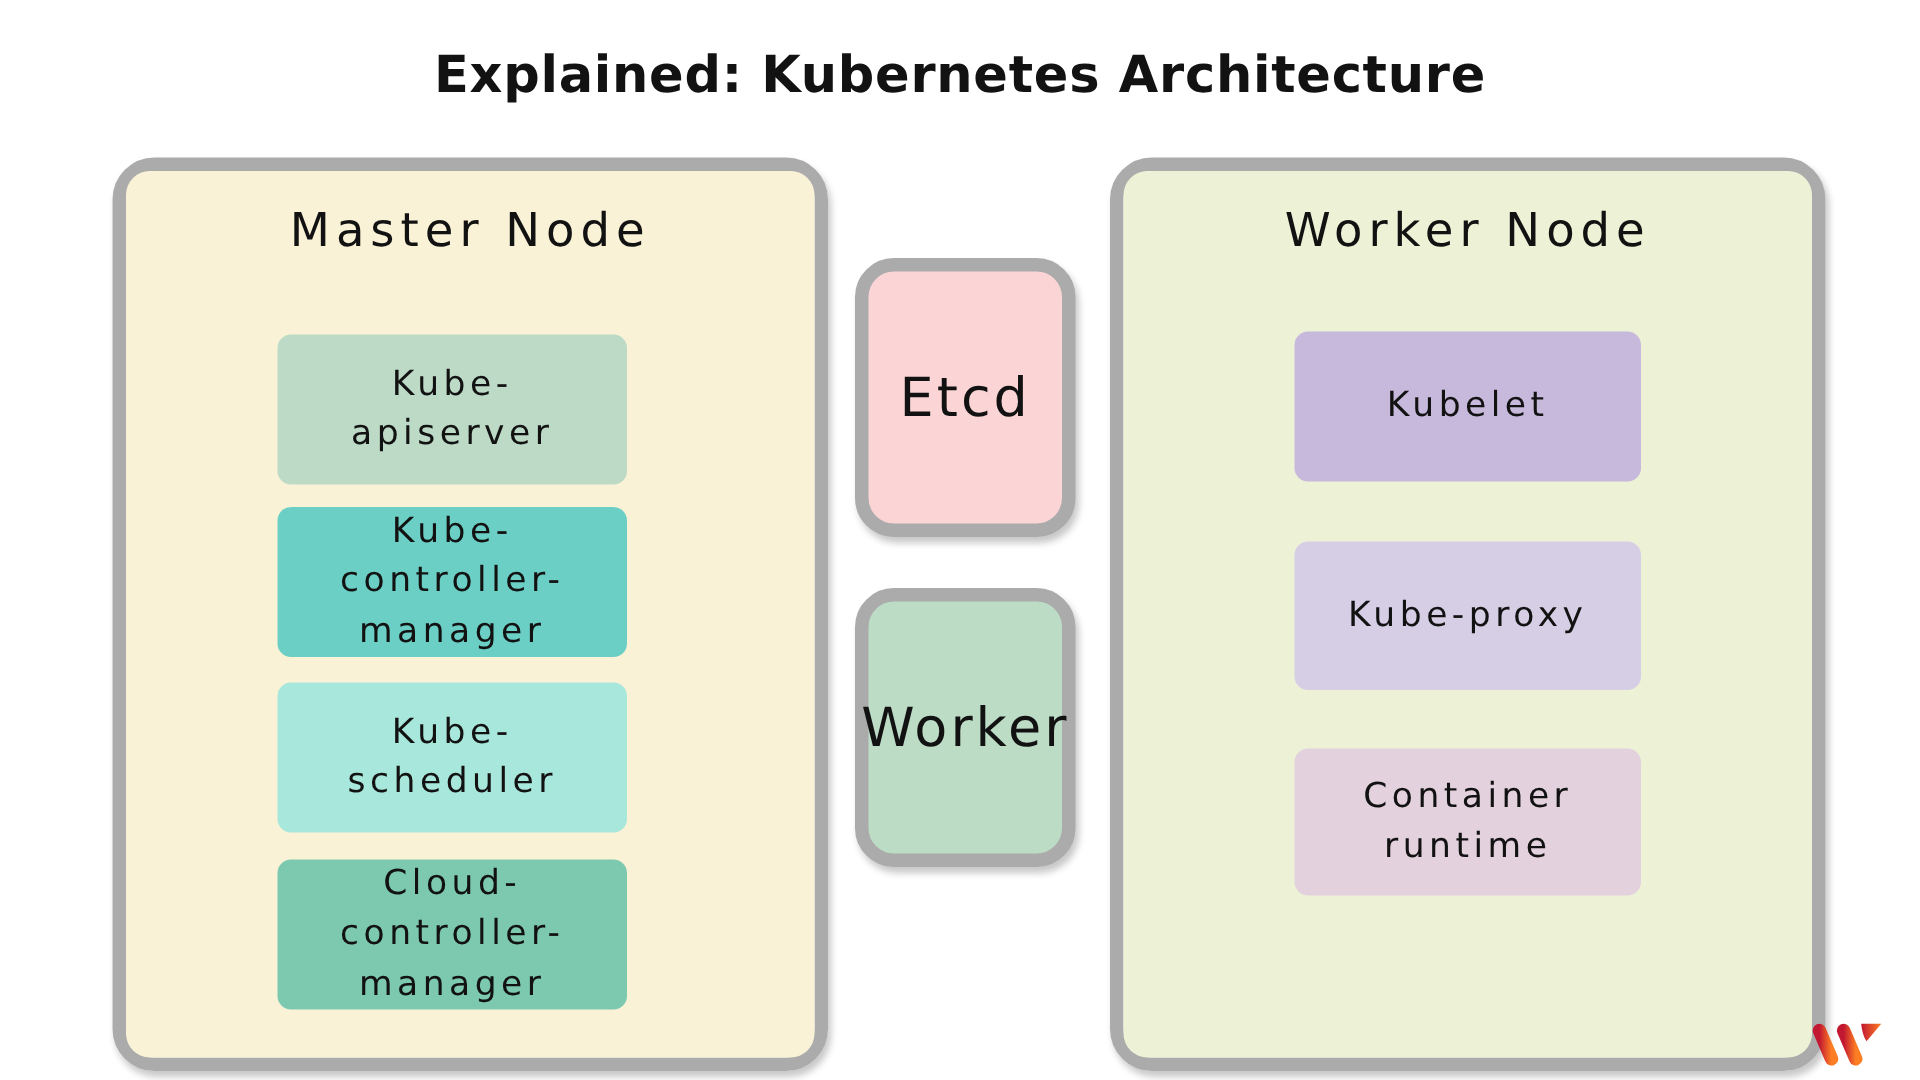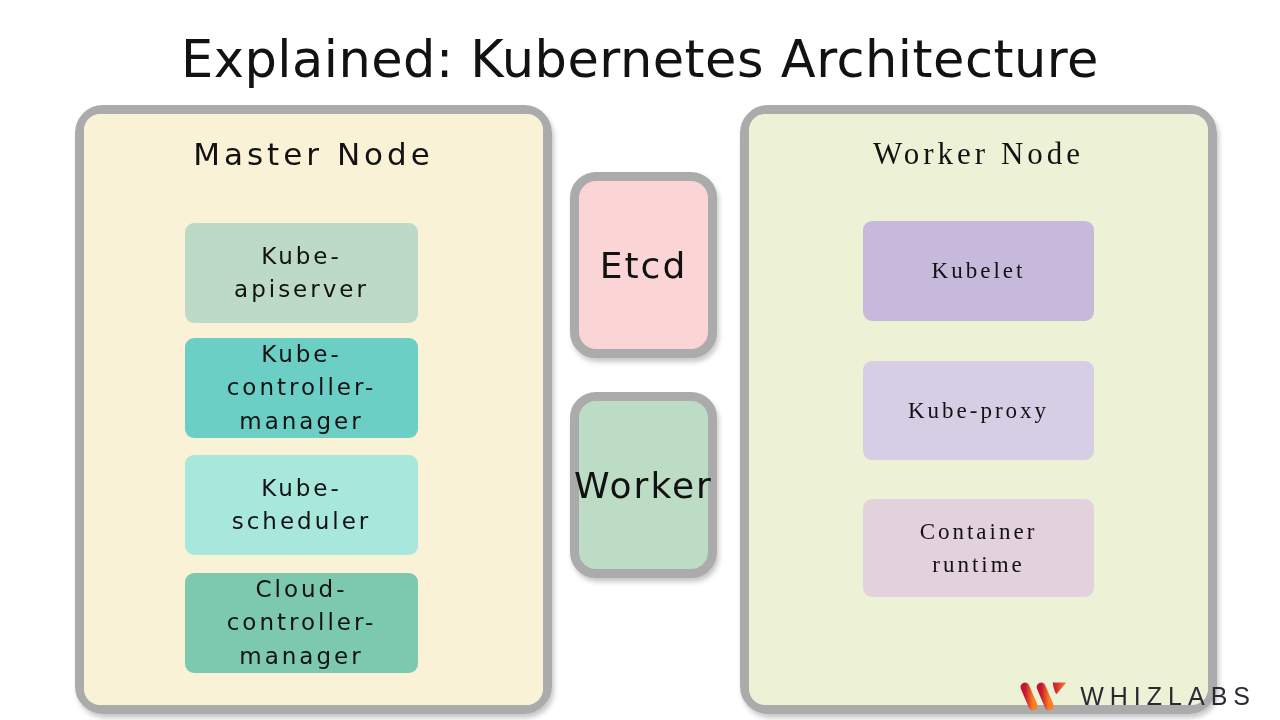--- a/index.html
+++ b/index.html
@@ -10,40 +10,40 @@
     overflow: hidden;
     font-family: "DejaVu Sans", sans-serif;
     color: #141414;
   }
   .canvas { position: absolute; inset: 0; }
 
   .main-title {
     position: absolute;
     top: 30px; left: 0; width: 1280px;
     text-align: center;
-    font-size: 51px;
-    font-weight: 400;
+    font-size: 34px;
+    font-weight: 700;
     letter-spacing: 0.5px;
     color: #121212;
   }
 
   .node-box {
     position: absolute;
     width: 477px; height: 609px;
     box-sizing: border-box;
     border: 9px solid #ABABAB;
     border-radius: 28px;
     box-shadow: 2px 4px 5px rgba(0,0,0,0.22);
   }
   .node-box .inner-fill {
     position: absolute; inset: 0;
     border-radius: 16px;
   }
   .master-node { left: 75px; top: 105px; }
-  .worker-node { left: 740px; top: 105px; font-family: Liberation Serif, serif; }
+  .worker-node { left: 740px; top: 105px; }
 
   .node-title {
     position: absolute;
     top: 22px; left: 0; width: 100%;
     text-align: center;
     font-size: 31px;
     letter-spacing: 4px;
     color: #121212;
   }
 
@@ -151,16 +151,15 @@
           <stop offset="0" stop-color="#C21731"></stop>
           <stop offset="1" stop-color="#FD7E23"></stop>
         </linearGradient>
       </defs>
       <g fill="none" stroke="url(#wgrad)">
         <line x1="10" y1="6" x2="19" y2="27" stroke-width="10" stroke-linecap="round"></line>
         <line x1="28" y1="6" x2="37" y2="27" stroke-width="10" stroke-linecap="round"></line>
       </g>
       <path d="M41 1 L56 1 L45 14 Q42 10 41 1 Z" fill="url(#wgrad)"></path>
     </svg>
-    <span class="brand-text" style="color: rgb(42, 42, 51);">WHIZLABS</span>
   </div>
 
 </div>
 
 </body></html>

